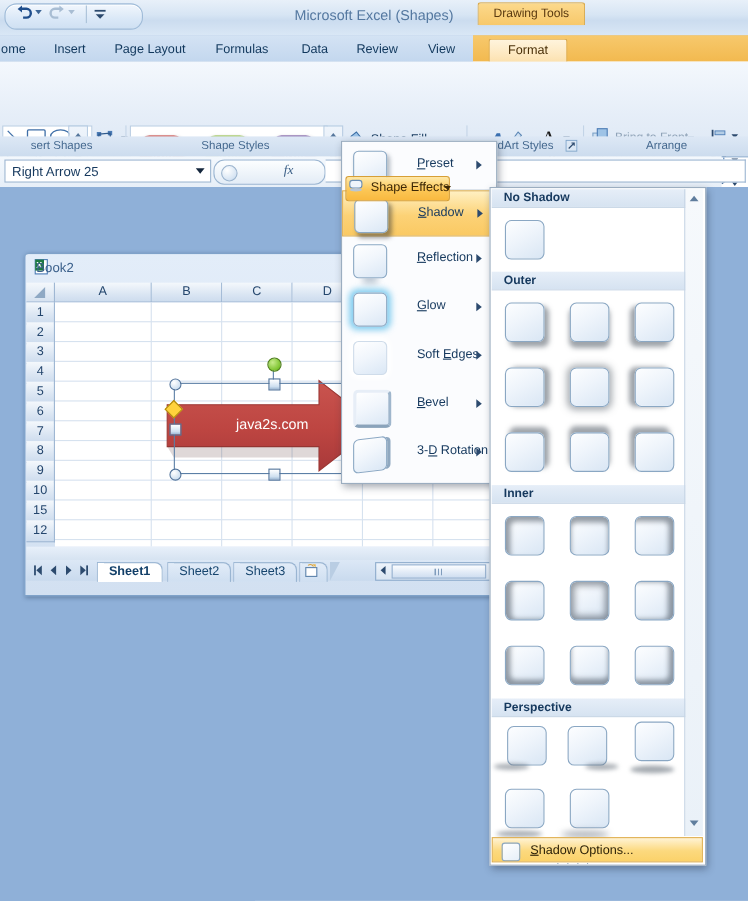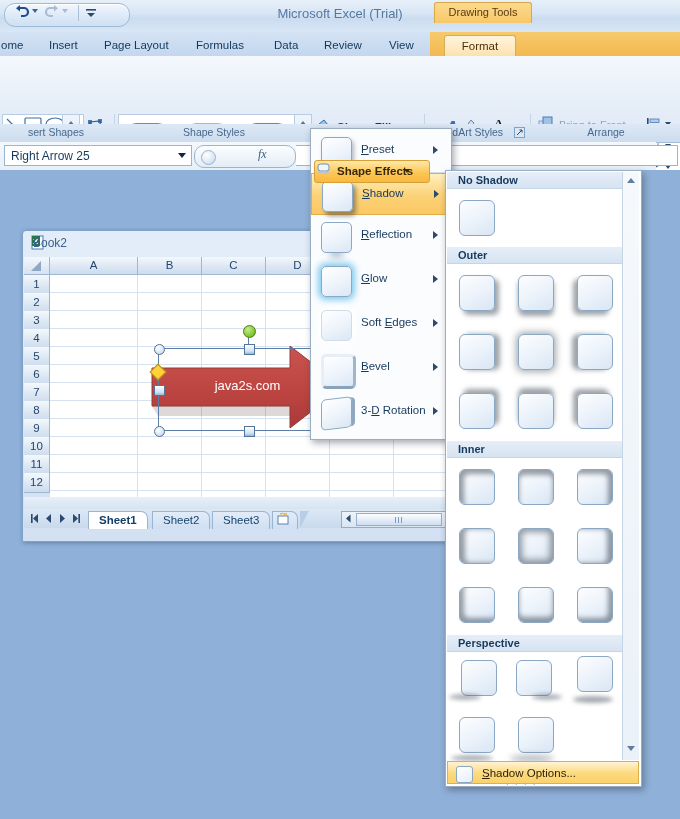--- a/index.html
+++ b/index.html
@@ -88,22 +88,22 @@
   .abcsw{
     top:8px;width:40px;height:40px;border-radius:9px;
     color:#ffffff;font-size:12px;text-align:center;line-height:40px;
     box-shadow:1px 2px 3px rgba(60,60,60,.45);
   }
   #stylescroll{left:294px;top:58px;width:16px;height:58px;
     background:linear-gradient(180deg,#eef4fb,#dde8f4);border:1px solid #b8cde3;}
 
   
   .fx-btn{
-    left:314px;height:21px;line-height:21px;padding-left:22px;padding-right:16px;
-    font-size:11.5px;color:#16395e;border:1px solid transparent;border-radius:3px;white-space:nowrap;font-weight:bold;
+    left:314px;height:21px;line-height:21px;padding-left:22px;padding-right:0;
+    font-size:11.5px;color:#16395e;border:1px solid transparent;border-radius:3px;white-space:nowrap;
   }
   .fx-btn.active{
     background:linear-gradient(180deg,#ffe9a8,#fcc756 55%,#f9b93f);
     border:1px solid #d79f36;color:#3d2806;
   }
   .drop-caret{width:0;height:0;border-left:3.5px solid transparent;border-right:3.5px solid transparent;border-top:4px solid #2c4a6e;}
 
   
   #quickstyles{left:430px;top:58px;width:56px;height:62px;text-align:center;}
   .wa-row{left:492px;height:19px;}
@@ -189,21 +189,21 @@
     box-shadow:2px 3px 7px rgba(30,40,60,.4);
   }
   .fxitem{left:0;width:138px;height:42px;}
   .fxitem.sel{
     background:linear-gradient(180deg,#fff0c2,#fcd276 55%,#fac963);
     border:1px solid #e0ae4a;box-sizing:border-box;
   }
   .fxicon{left:10px;top:7px;width:29px;height:29px;
     background:linear-gradient(155deg,#ffffff 0%,#f1f6fc 45%,#dae7f5 100%);
     border:1px solid #8ba8c4;border-radius:5px;}
-  .fxlabel{left:50px;top:13px;font-size:11.5px;color:#16395e;}
+  .fxlabel{left:68px;top:13px;font-size:11.5px;color:#16395e;}
   .fxarrow{left:122px;top:16px;width:0;height:0;
     border-top:4px solid transparent;border-bottom:4px solid transparent;border-left:5px solid #2c4a6e;}
   .fxsep{left:6px;width:128px;height:1px;background:#d4dde7;}
 
   
   #gallery{
     left:445px;top:170px;width:195px;height:615px;
     background:#ffffff;border:1px solid #9badc0;
     box-shadow:2px 3px 7px rgba(30,40,60,.4);
   }
@@ -247,21 +247,21 @@
     <path d="M11 5 H6 a4 4 0 0 0 0 8 H9" stroke="#a8bdd3" stroke-width="2.2" fill="none"></path>
     <path d="M10 2 L14 5.2 L10 8.4 Z" fill="#a8bdd3"></path>
   </svg>
   <div class="abs qat-arrow" style="left:62px;border-top:4px solid #a8bdd3;"></div>
   <div class="abs" style="left:78px;top:5px;width:1px;height:16px;background:#a9c0d8;"></div>
   <svg class="abs" style="left:84px;top:6px;width:14px;height:14px;" viewBox="0 0 14 14">
     <rect x="2" y="3" width="10" height="1.6" fill="#2c4a6e"></rect>
     <path d="M3 7 L11 7 L7 11 Z" fill="#2c4a6e"></path>
   </svg>
 
-  <div class="abs" id="app-title">Microsoft Excel (Trial)</div>
+  <div class="abs" id="app-title">Microsoft Excel (Shapes)</div>
   <div class="abs" id="ctx-tab-label">Drawing Tools</div>
 </div>
 
 <div class="abs" id="ctx-strip"></div>
 <div class="abs" id="tabstrip" style="background:none;border:none;">
   <div class="abs" style="left:0;top:0;width:430px;height:24px;background:linear-gradient(180deg,#d4e3f4,#c3d7ee);border-bottom:1px solid #9ab6d6;"></div>
   <div class="abs rtab" style="left:-8px;">ome</div>
   <div class="abs rtab" style="left:40px;">Insert</div>
   <div class="abs rtab" style="left:95px;">Page Layout</div>
   <div class="abs rtab" style="left:187px;">Formulas</div>
@@ -469,21 +469,21 @@
     <div class="abs rowhead" style="top:44px;">1</div>
     <div class="abs rowhead" style="top:62px;">2</div>
     <div class="abs rowhead" style="top:80px;">3</div>
     <div class="abs rowhead" style="top:98px;">4</div>
     <div class="abs rowhead" style="top:116px;">5</div>
     <div class="abs rowhead" style="top:134px;">6</div>
     <div class="abs rowhead" style="top:152px;">7</div>
     <div class="abs rowhead" style="top:170px;">8</div>
     <div class="abs rowhead" style="top:188px;">9</div>
     <div class="abs rowhead" style="top:206px;">10</div>
-    <div class="abs rowhead" style="top:224px;">11</div>
+    <div class="abs rowhead" style="top:224px;">15</div>
     <div class="abs rowhead" style="top:242px;">12</div>
 
     <div class="abs" id="gridarea">
       <div class="abs gl-v" style="left:87px;"></div>
         <div class="abs gl-v" style="left:151px;"></div>
       <div class="abs gl-v" style="left:215px;"></div>
         <div class="abs gl-v" style="left:279px;"></div>
       <div class="abs gl-v" style="left:343px;"></div>
         <div class="abs gl-v" style="left:405px;"></div>
       <div class="abs gl-h" style="top:17px;"></div>

